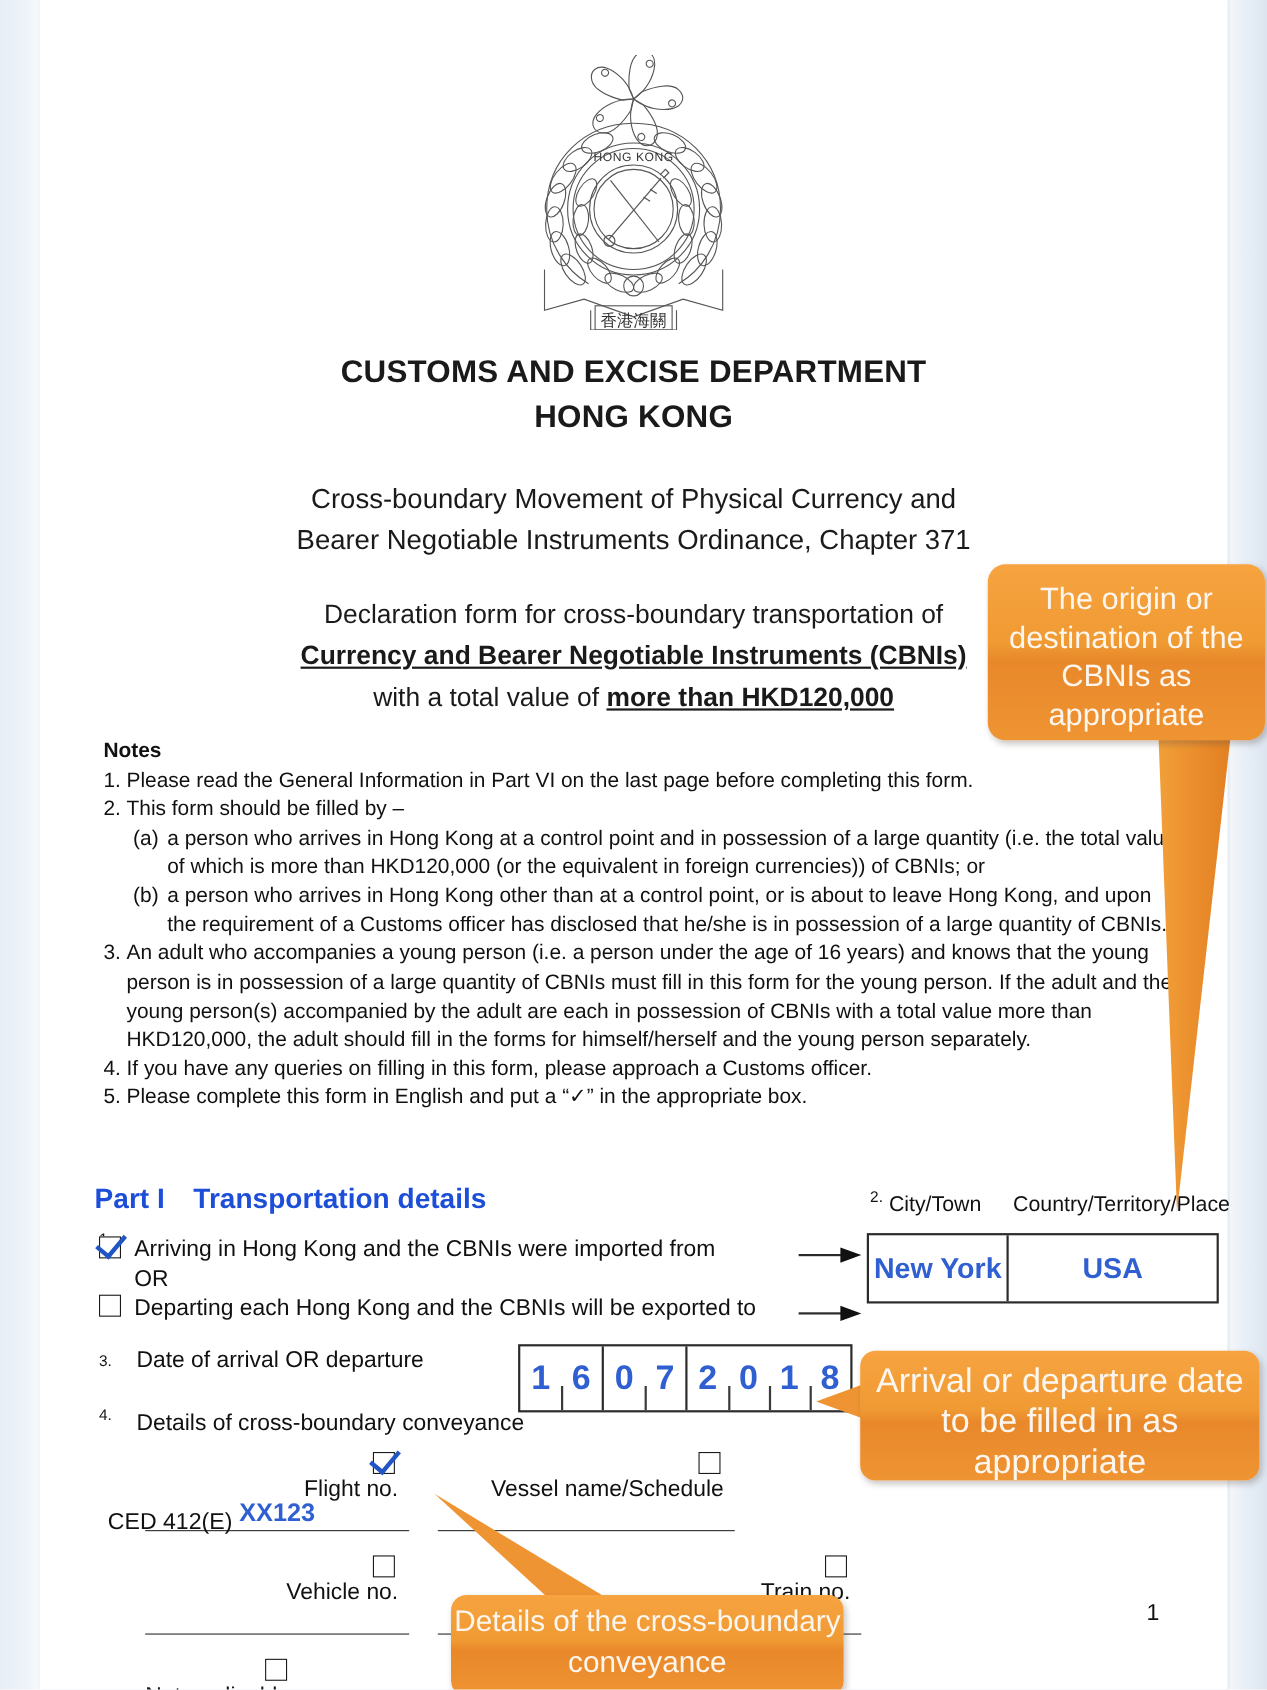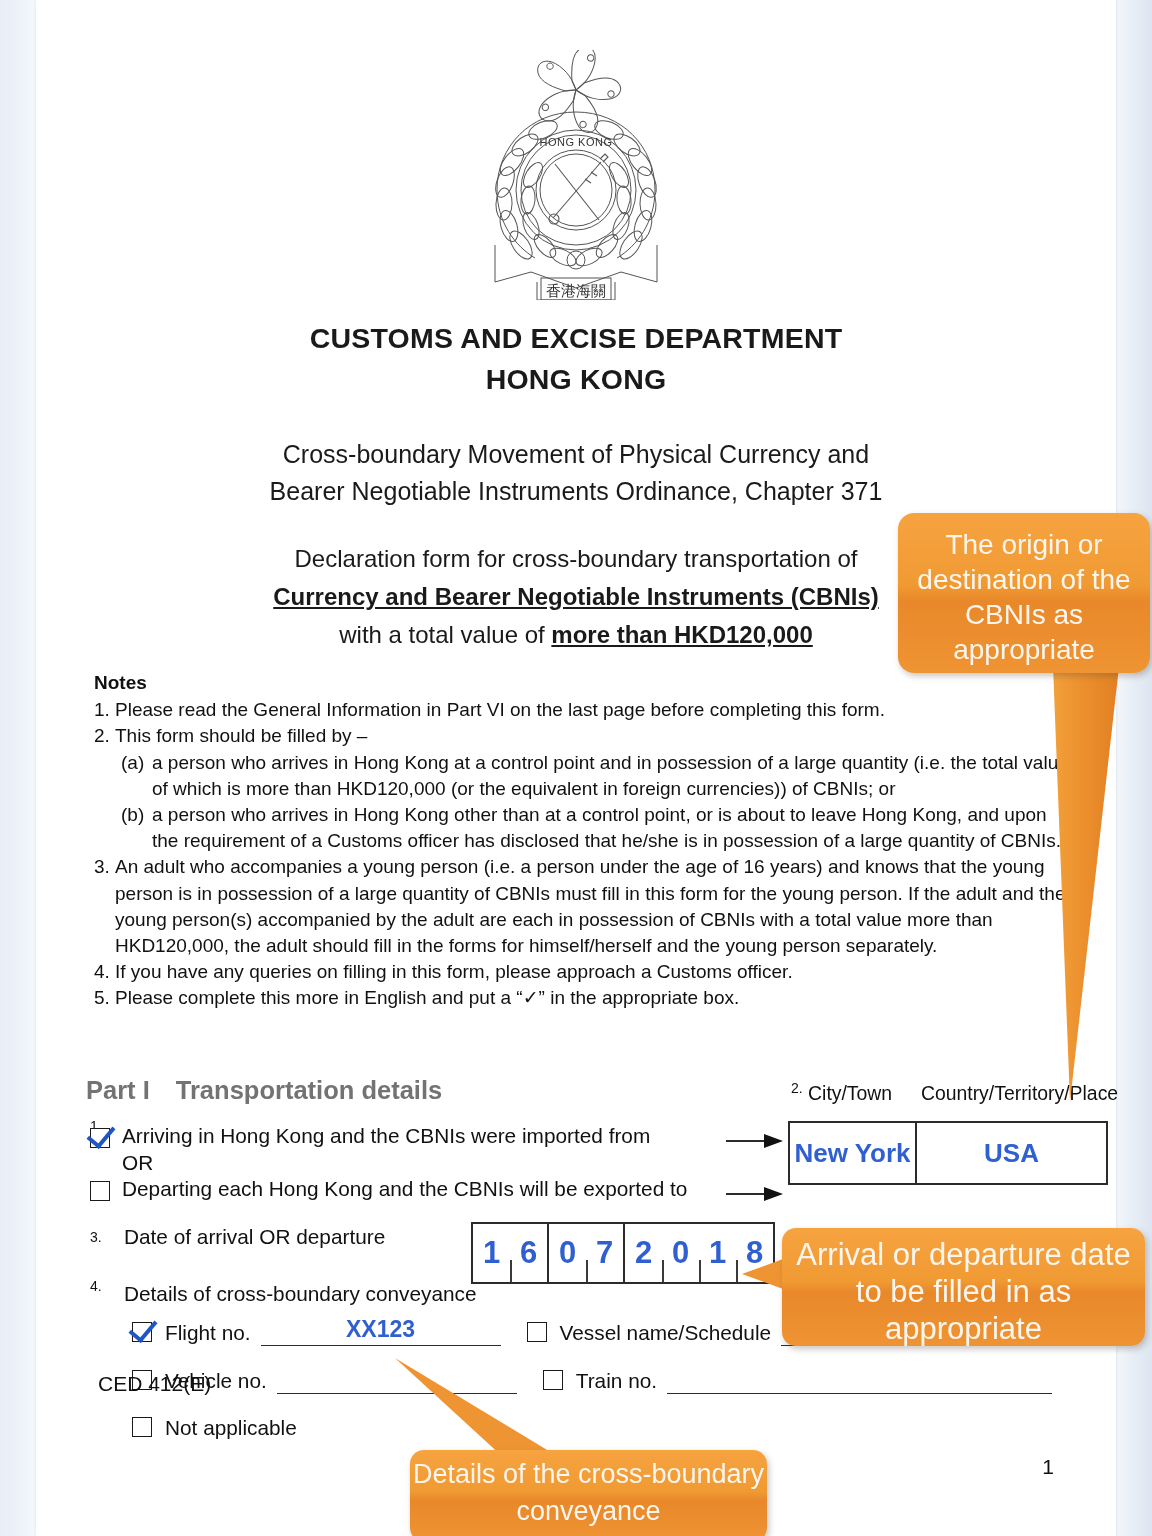--- a/index.html
+++ b/index.html
@@ -57,21 +57,21 @@
   .notes .notes-title { font-weight: bold; margin-bottom: 1px; }
   .note-row { display: flex; }
   .note-num { width: 21px; flex: 0 0 21px; }
   .note-sub { display: flex; margin-left: 27px; }
   .note-sub-lbl { width: 31px; flex: 0 0 31px; }
   .note-txt { flex: 1 1 auto; }
 
   
   .part-title {
     position: absolute; left: 50px; top: 1076px;
-    font-size: 25.5px; font-weight: bold; color: #737373;
+    font-size: 25.5px; font-weight: bold; color: #1d4ed8;
   }
   .part-title .sp { display:inline-block; width: 26px; }
 
   .sup { font-size: 14px; vertical-align: super; }
 
   .item1 {
     position: absolute; left: 54px; top: 1124px; width: 700px;
     font-size: 20.8px; color: #111;
   }
   .cb {
@@ -81,21 +81,21 @@
   }
   .cb.ticked::after {
     content: "";
     position: absolute; left: 2px; top: -8px;
     width: 12px; height: 22px;
     border: solid #2255c4;
     border-width: 0 4px 4px 0;
     transform: rotate(40deg);
   }
   .n-idx { position: absolute; left: 0; top: -6px; font-size: 14px; }
-  .opt-line { display: flex; align-items: flex-end; gap: 12px; }
+  .opt-line { display: flex; align-items: flex-start; gap: 12px; }
   .opt-line .txt { white-space: nowrap; }
   .or-line { margin: 3px 0 2px 32px; }
 
   .arrow-a { position: absolute; width: 60px; height: 14px; }
   .arrow-a .shaft { position:absolute; left:0; top:6px; width: 42px; height: 2px; background:#2b2b2b; }
   .arrow-a .head {
     position:absolute; left:38px; top:0;
     width:0;height:0;border-left:19px solid #111;
     border-top:7px solid transparent;border-bottom:7px solid transparent;
   }
@@ -144,21 +144,21 @@
   .item4 {
     position: absolute; left: 54px; top: 1282px;
     font-size: 20.8px; color: #111;
   }
   .item4 .lbl { margin-left: 34px; }
   .conv {
     position: absolute; left: 96px; top: 1320px;
     width: 980px; font-size: 20.8px; color: #111;
   }
   .conv-row { display: flex; align-items: flex-end; margin-bottom: 22px; }
-  .conv-item { display: flex; align-items: center; }
+  .conv-item { display: flex; align-items: flex-end; flex-direction: column; }
   .conv-item .cbx { margin-right: 13px; margin-bottom: 2px; }
   .conv-item .name { white-space: nowrap; margin-right: 10px; }
   .ruled {
     border-bottom: 1.8px solid #2b2b2b;
     height: 26px; position: relative;
   }
   .ruled .val {
     position: absolute; left: 0; right: 0; bottom: 2px;
     text-align: center; font-size: 23px; font-weight: bold; color: #2f5fd0;
   }
@@ -331,21 +331,21 @@
     <div class="note-row">
       <span class="note-num">3.</span>
       <span class="note-txt">An adult who accompanies a young person (i.e. a person under the age of 16 years) and knows that the young person is in possession of a large quantity of CBNIs must fill in this form for the young person. If the adult and the young person(s) accompanied by the adult are each in possession of CBNIs with a total value more than HKD120,000, the adult should fill in the forms for himself/herself and the young person separately.</span>
     </div>
     <div class="note-row">
       <span class="note-num">4.</span>
       <span class="note-txt">If you have any queries on filling in this form, please approach a Customs officer.</span>
     </div>
     <div class="note-row">
       <span class="note-num">5.</span>
-      <span class="note-txt">Please complete this more in English and put a “✓” in the appropriate box.</span>
+      <span class="note-txt">Please complete this form in English and put a “✓” in the appropriate box.</span>
     </div>
   </div>
 
   <div class="part-title">
     <span>Part I</span><span class="sp"></span><span>Transportation details</span>
   </div>
 
   <div class="item1">
     <span class="n-idx">1.</span>
 

